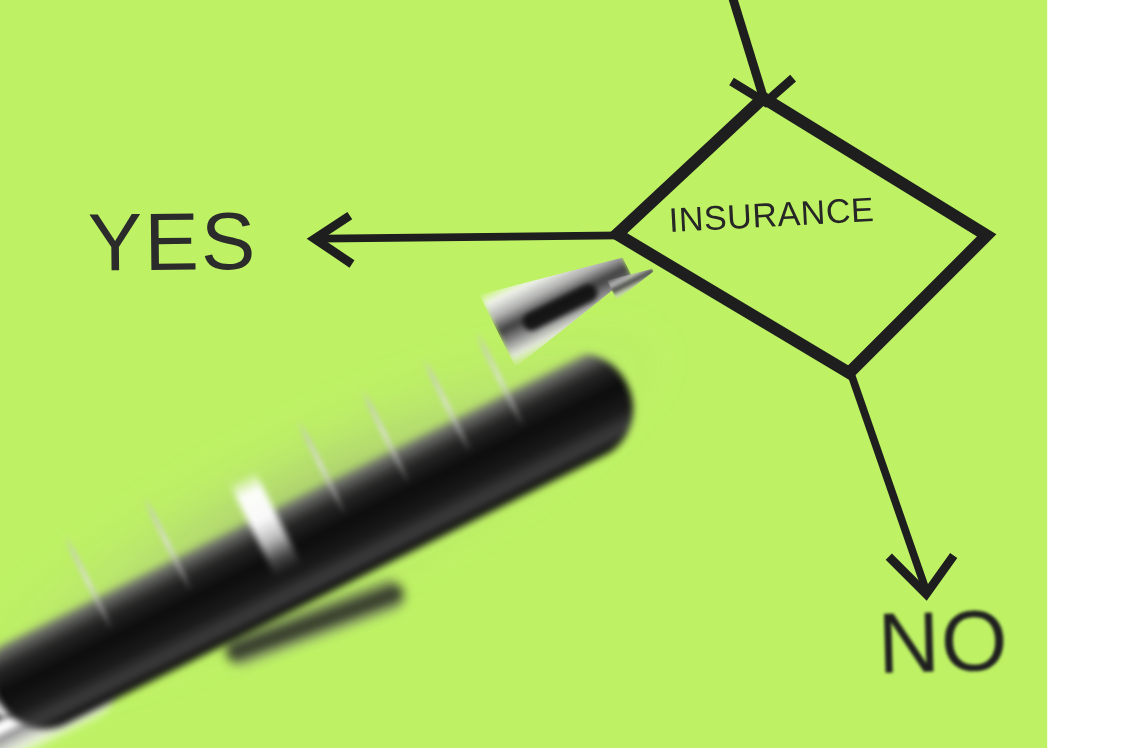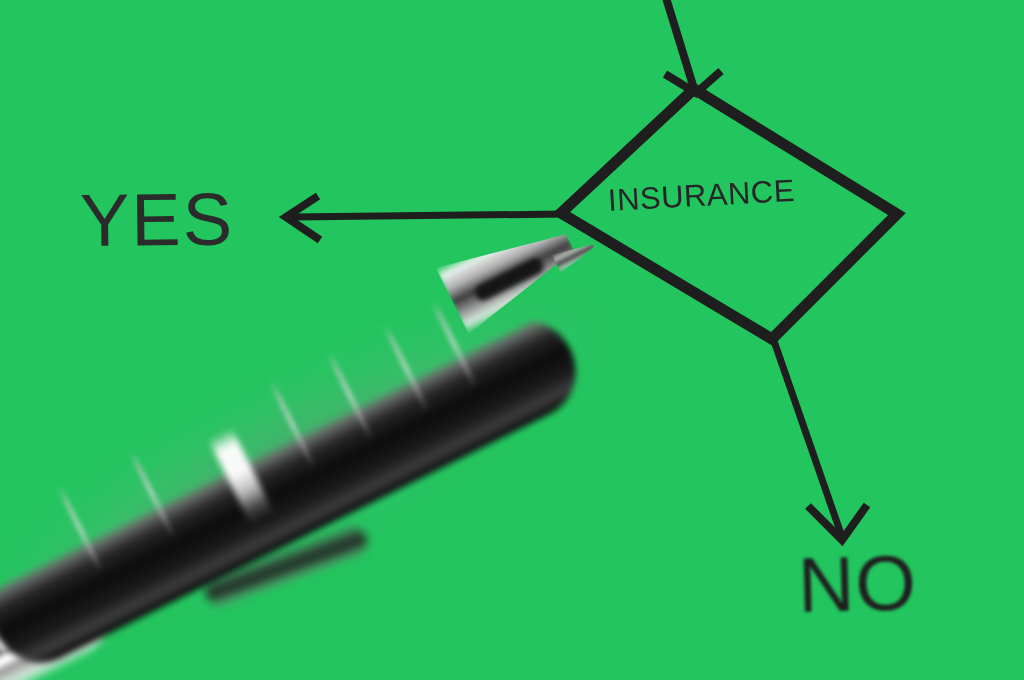--- a/index.html
+++ b/index.html
@@ -2,25 +2,26 @@
 <html><head>
 <meta charset="utf-8">
 <style>
   html, body {
     margin: 0;
     padding: 0;
     background: #ffffff;
   }
   #stage {
     position: relative;
-    width: 1024px;
+    width: 932px;
     height: 680px;
-    background: #22c55e;
+    background: #bef264;
     overflow: hidden;
     font-family: "Liberation Sans", sans-serif;
+    padding-left: 20px;
   }
 
   
   #flow {
     position: absolute;
     left: 0; top: 0;
     width: 1024px;
     height: 680px;
     z-index: 3;
   }

